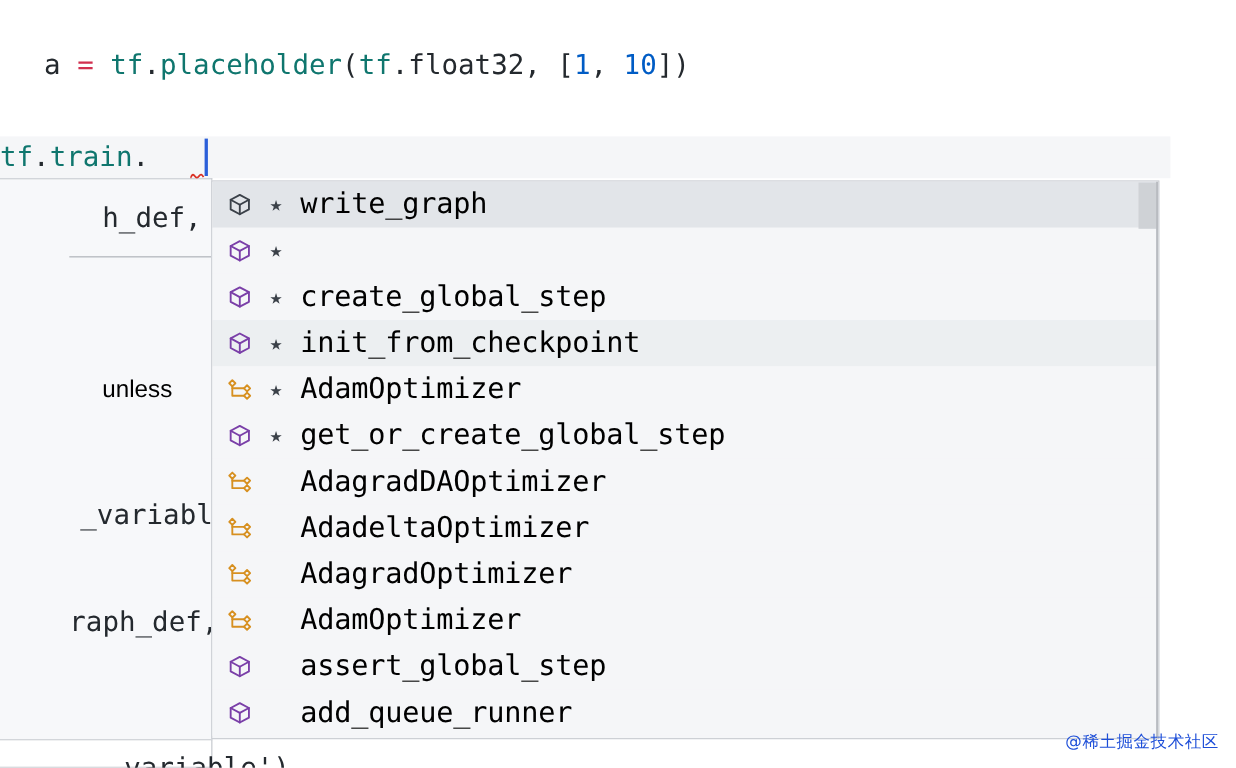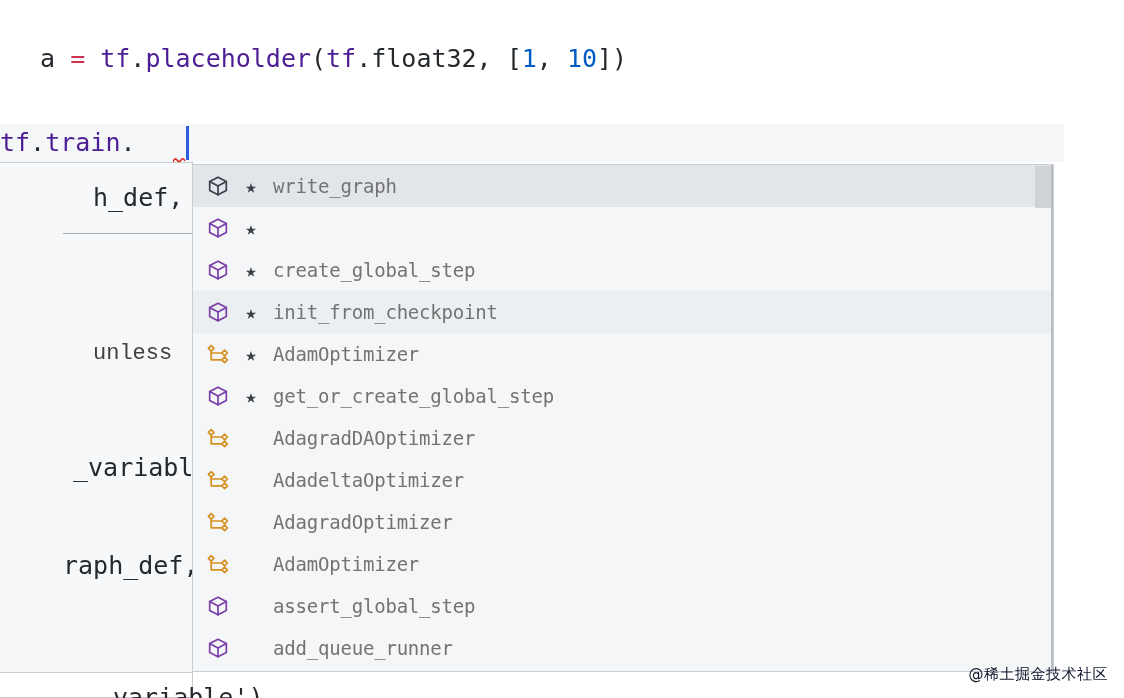--- a/index.html
+++ b/index.html
@@ -45,21 +45,21 @@
     height: 38px;
     background: #f5f6f8;
   }
   .code-line.line-2 {
     top: 126px;
     z-index: 3;
   }
 
   .tok-plain  { color: #24292e; }
   .tok-op     { color: #d1304f; }
-  .tok-attr   { color: #4c1d95; }
+  .tok-attr   { color: #0f766e; }
   .tok-punct  { color: #24292e; }
   .tok-num    { color: #005cc5; }
 
   
   .caret {
     position: absolute;
     left: 186px;
     top: 126px;
     width: 3px;
     height: 34px;
@@ -99,23 +99,23 @@
     font-size: 25px;
     line-height: 34px;
     color: #24292e;
   }
   .doc-rule {
     position: absolute;
     height: 1px;
     background: #a9adb3;
   }
   .doc-sans {
-    font-family: Liberation Mono, monospace;
+    font-family: Liberation Sans, sans-serif;
     font-size: 22px;
-    color: #404040;
+    color: #000000;
     white-space: pre;
     position: absolute;
   }
 
   
   #doc-popup-2 {
     position: absolute;
     left: -320px;
     top: 672px;
     width: 513px;
@@ -175,23 +175,23 @@
     text-align: center;
     font-size: 19px;
     line-height: 1;
     color: #3b4149;
     margin-right: 11px;
   }
   .cp-star.empty { visibility: hidden; }
 
   .cp-label {
     font-family: "DejaVu Sans Mono", "Liberation Mono", monospace;
-    font-size: 19px;
+    font-size: 26px;
     line-height: 30px;
-    color: #737373;
+    color: #000000;
     white-space: pre;
     letter-spacing: -0.2px;
   }
 
   
   #cp-scroll-track {
     position: absolute;
     right: 0;
     top: 0;
     width: 18px;
@@ -218,21 +218,21 @@
     z-index: 14;
   }
 
   
   #watermark {
     position: absolute;
     right: 16px;
     bottom: 14px;
     font-family: "DejaVu Sans", "Liberation Sans", sans-serif;
     font-size: 15px;
-    color: #0f172a;
+    color: #1d4ed8;
     letter-spacing: 0.5px;
     z-index: 30;
     user-select: none;
   }
 </style>
 </head>
 <body>
 
 <div id="editor">
 

